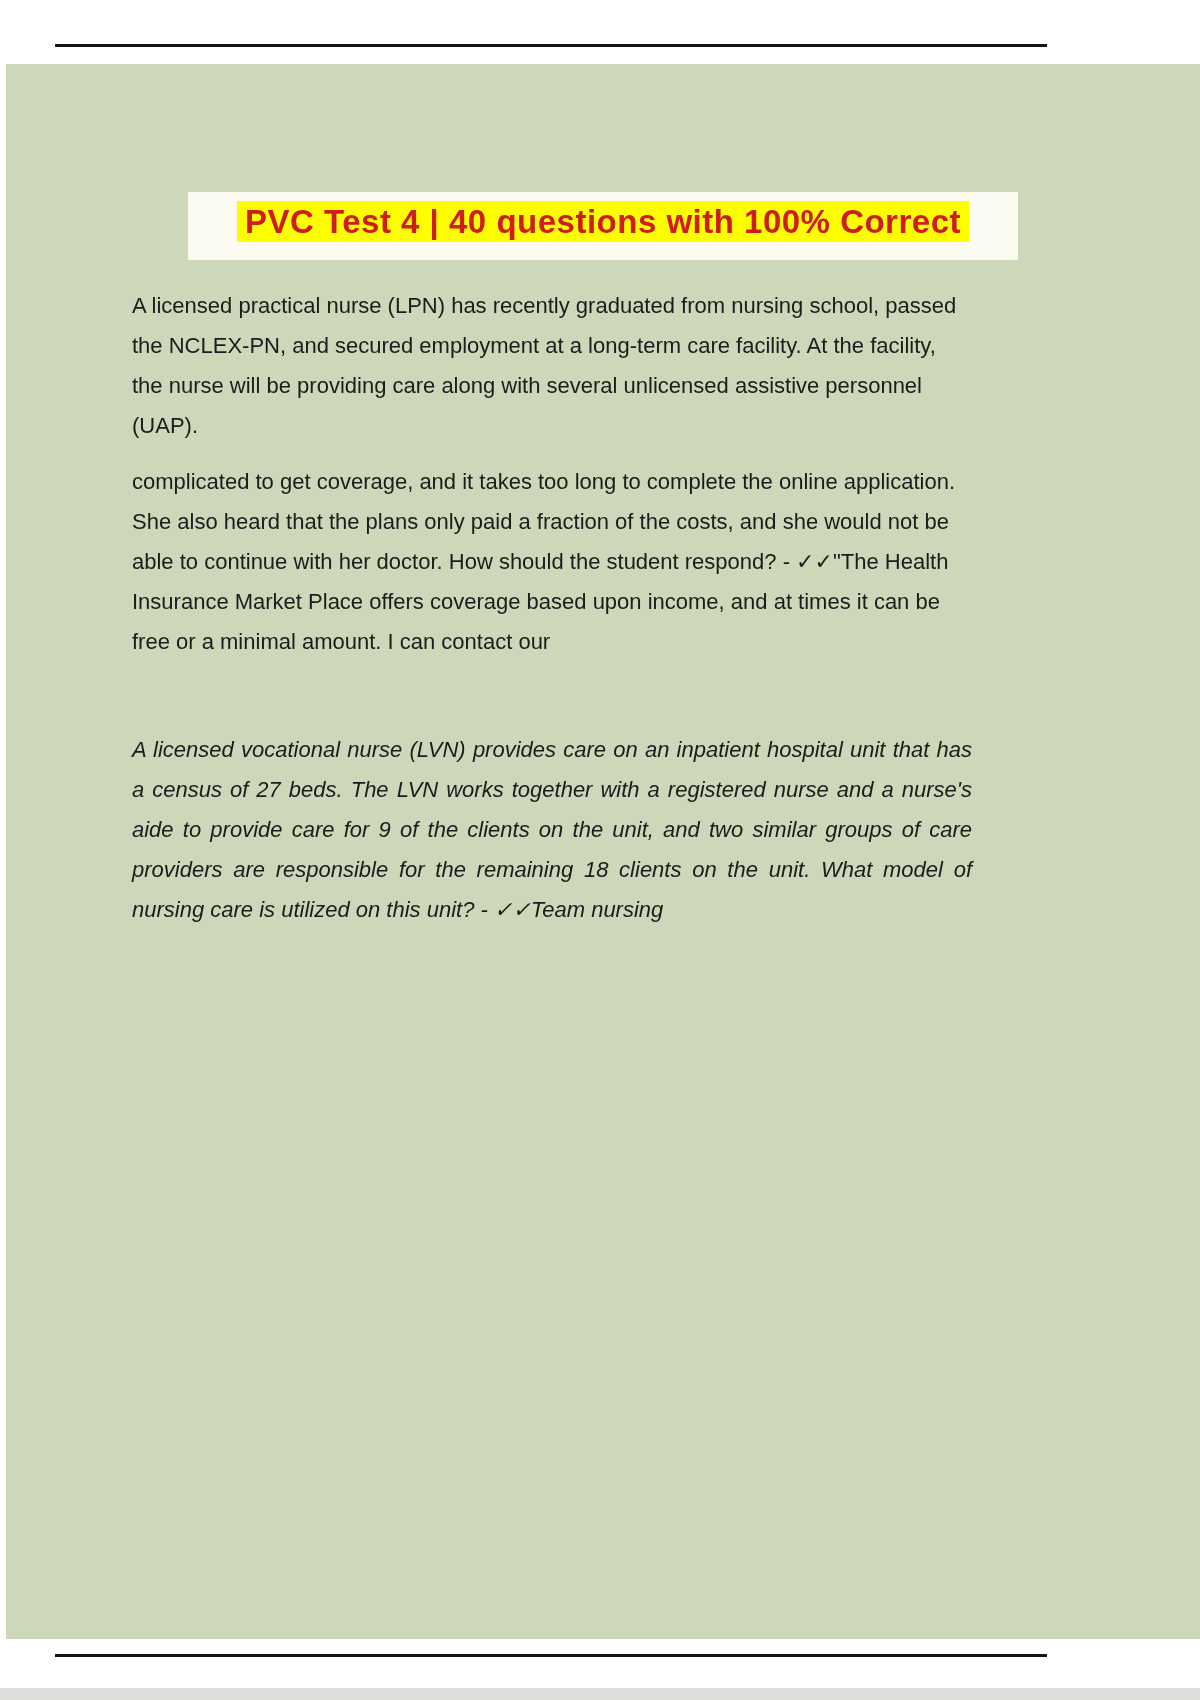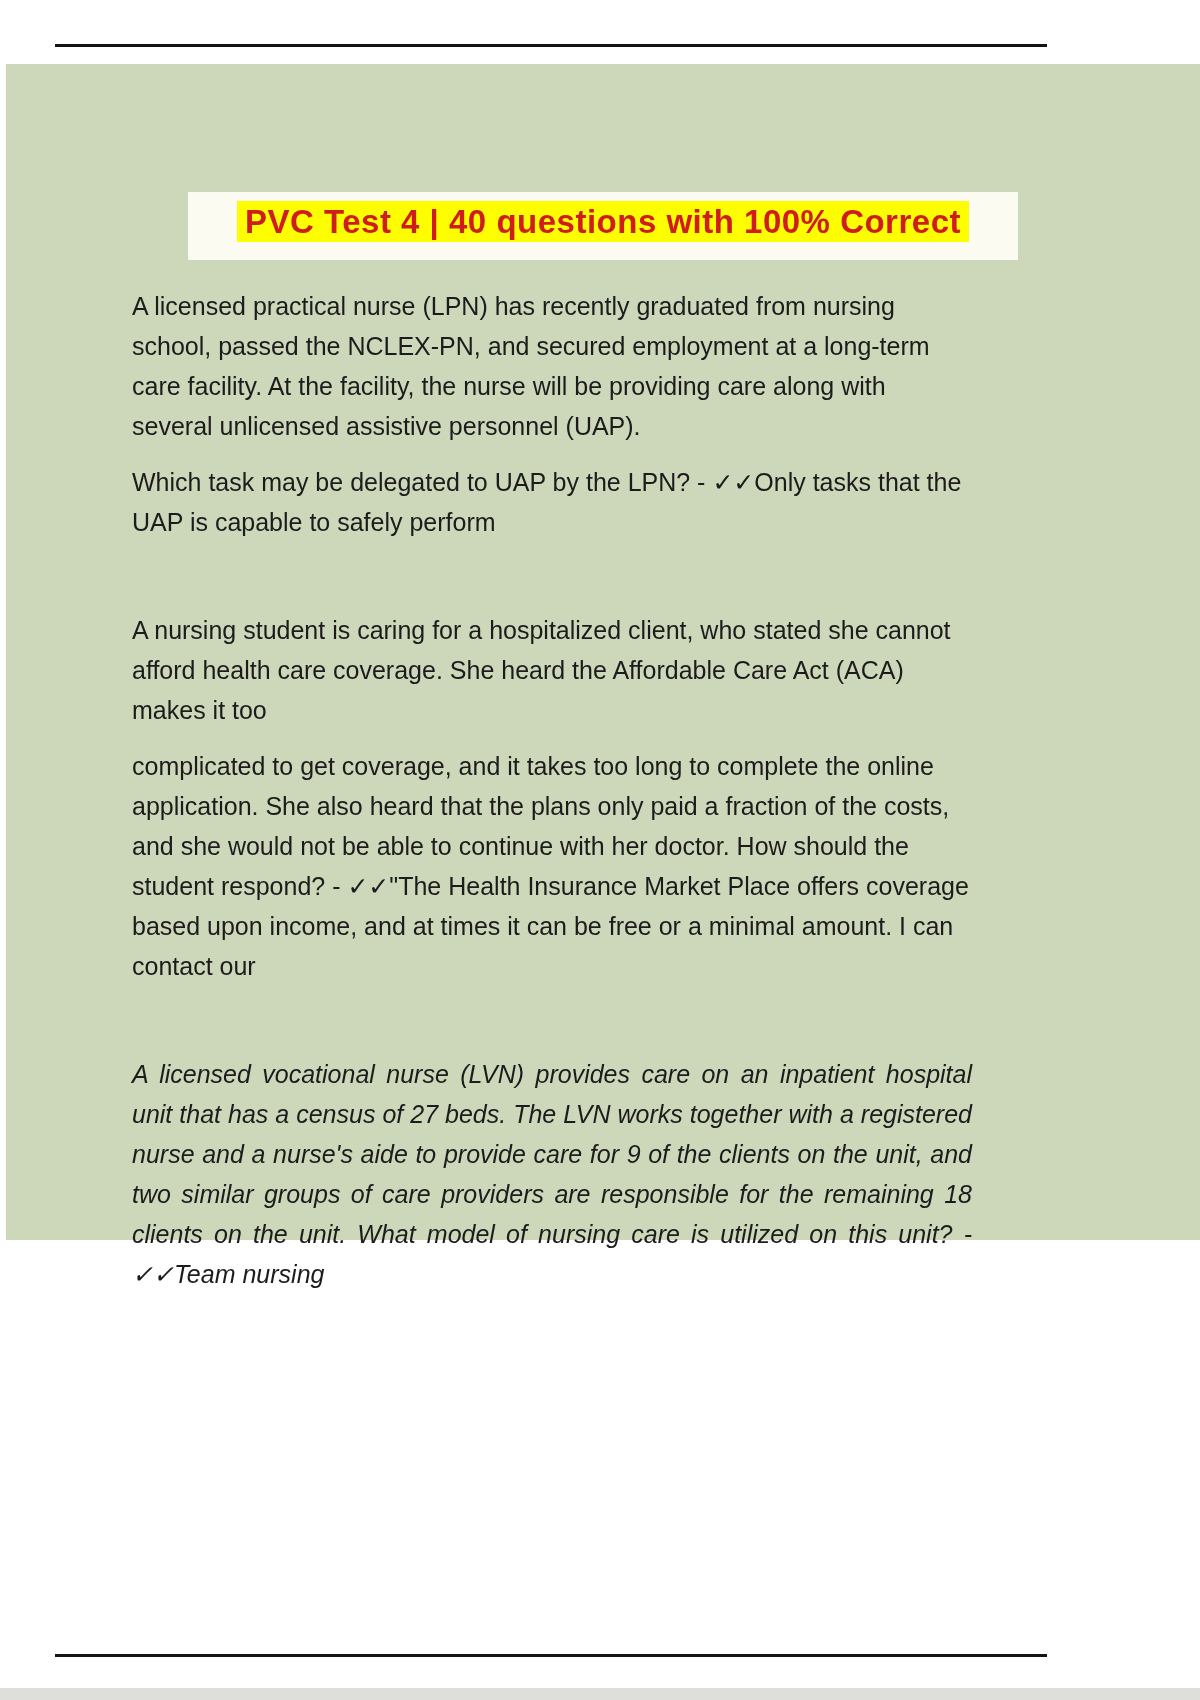--- a/index.html
+++ b/index.html
@@ -29,21 +29,21 @@
     bottom: 0;
     width: 1200px;
     height: 12px;
     background: #dededa;
   }
   .content {
     position: absolute;
     left: 6px;
     top: 64px;
     width: 1194px;
-    height: 1176px;
+    height: 1575px;
     background: #cdd7b9;
   }
   .title-wrap {
     width: 830px;
     margin: 128px auto 0 auto;
     background: #fbfbf2;
     padding: 8px 0 10px 0;
     text-align: center;
   }
   .title-line {
@@ -58,21 +58,21 @@
     padding: 2px 8px;
     letter-spacing: 0.5px;
   }
   .body-text {
     margin-top: 26px;
     padding-left: 126px;
     width: 840px;
   }
   .body-text p {
     margin: 0 0 16px 0;
-    font-size: 25px;
+    font-size: 22px;
     line-height: 40px;
     color: #1c1c1c;
     text-align: left;
   }
   .body-text p.block-gap {
     margin-top: 68px;
   }
   .body-text p.justified {
     text-align: justify;
     font-style: italic;
@@ -86,22 +86,20 @@
 <div class="content">
 
   <div class="title-wrap">
     <div class="title-line">
       <span>PVC Test 4 | 40 questions with 100% Correct</span>
     </div>
   </div>
 
   <div class="body-text">
     <p>A licensed practical nurse (LPN) has recently graduated from nursing school, passed the NCLEX-PN, and secured employment at a long-term care facility. At the facility, the nurse will be providing care along with several unlicensed assistive personnel (UAP).</p>
-    <p>Which task may be delegated to UAP by the LPN? - ✓✓Only tasks that the UAP is capable to safely perform</p>
-    <p class="block-gap">A nursing student is caring for a hospitalized client, who stated she cannot afford health care coverage. She heard the Affordable Care Act (ACA) makes it too</p>
     <p>complicated to get coverage, and it takes too long to complete the online application. She also heard that the plans only paid a fraction of the costs, and she would not be able to continue with her doctor. How should the student respond? - ✓✓"The Health Insurance Market Place offers coverage based upon income, and at times it can be free or a minimal amount. I can contact our</p>
     <p class="block-gap justified">A licensed vocational nurse (LVN) provides care on an inpatient hospital unit that has a census of 27 beds. The LVN works together with a registered nurse and a nurse's aide to provide care for 9 of the clients on the unit, and two similar groups of care providers are responsible for the remaining 18 clients on the unit. What model of nursing care is utilized on this unit? - ✓✓Team nursing</p>
   </div>
 
 </div>
 
 <div class="rule rule-bottom"></div>
 <div class="bottom-strip"></div>
 
 </body></html>

